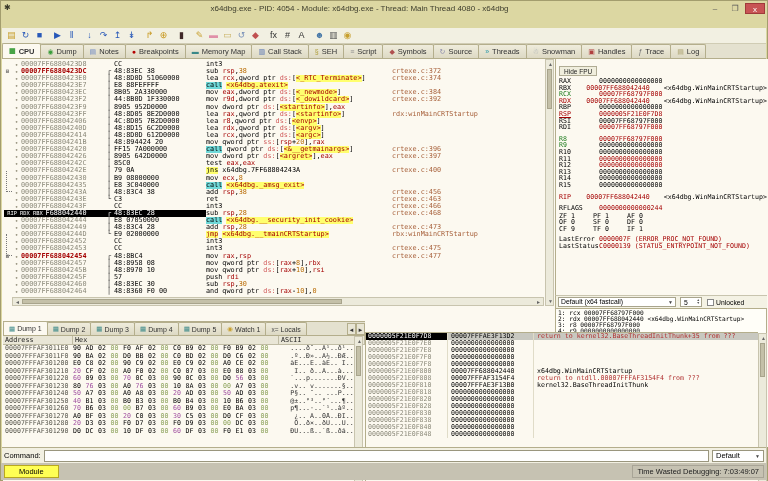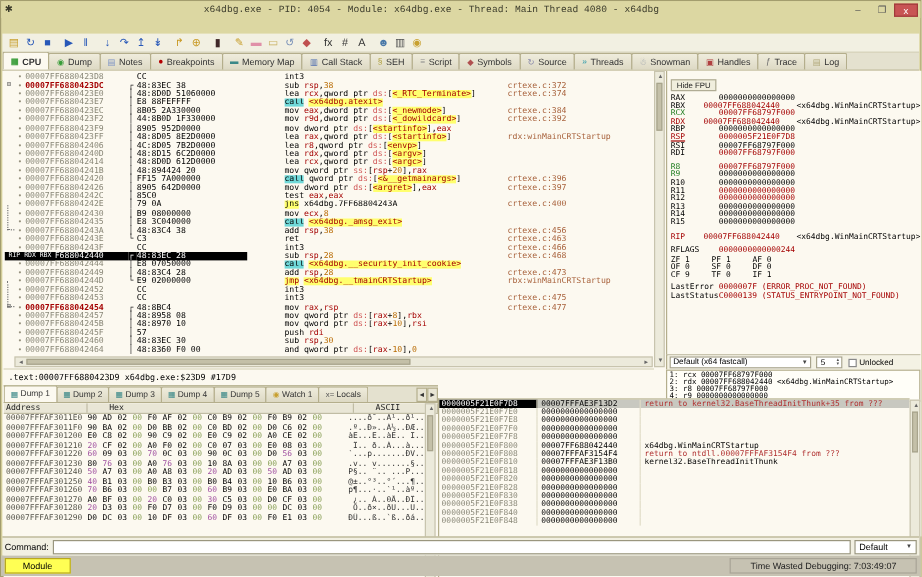--- a/index.html
+++ b/index.html
@@ -3,21 +3,21 @@
 <meta charset="utf-8">
 <style>
   *{margin:0;padding:0;box-sizing:border-box;}
   html,body{width:768px;height:481px;overflow:hidden;}
   body{font-family:"Liberation Sans",sans-serif;background:#dcd7a2;}
   #win{position:relative;width:768px;height:481px;background:#dcd7a2;border:1px solid #a39d6e;}
 
   
   #titlebar{position:absolute;left:0;top:0;width:766px;height:14px;display:flex;align-items:center;background:#dcd7a2;}
   #app-icon{width:10px;height:10px;margin-left:3px;font-size:8px;line-height:10px;color:#3a3a2a;}
-  #title-text{flex:1;text-align:center;font-size:8px;color:#3c3c2c;font-family:Liberation Mono, monospace;}
+  #title-text{flex:1;text-align:center;font-size:8px;color:#3c3c2c;}
   .wc{width:20px;height:11px;font-size:8px;line-height:11px;text-align:center;color:#555;}
   #close-btn{background:#c85454;color:#fff;border:1px solid #a03a3a;margin-right:2px;}
 
   
   #menubar{position:absolute;left:1px;top:14px;width:764px;height:13px;background:#f4f2e6;border-bottom:1px solid #d8d4bc;display:flex;align-items:center;font-size:8px;color:#222;}
   .menu-item{padding:0 6px;height:13px;line-height:13px;}
   #menu-date{color:#9a9a8a;padding-left:4px;}
 
   
   #toolbar{position:absolute;left:1px;top:27px;width:764px;height:16px;background:#f2f0e2;border-bottom:1px solid #d0ccb4;display:flex;align-items:center;padding-left:3px;}
@@ -34,21 +34,21 @@
   #main{position:absolute;left:1px;top:58px;width:766px;height:388px;background:#fcf9f0;}
   #disasm{position:absolute;left:1px;top:0;width:542px;height:247px;background:#fcf9f0;overflow:hidden;}
   .drow{display:flex;height:7.1px;line-height:7.3px;font-size:6.8px;white-space:pre;font-family:"DejaVu Sans Mono",monospace;}
   .d-col{width:9px;color:#444;font-size:5.5px;text-align:center;}
   .d-bul{width:9px;color:#96917d;font-size:6px;text-align:center;}
   .d-addr{width:86px;color:#8a8878;}
   .s-f .d-addr{color:#a40000;font-weight:bold;}
   .s-rip .d-addr,.s-rip .d-bytes,.s-rip .d-mark{background:#000;color:#fff;}
   .d-mark{width:7px;color:#222;}
   .d-bytes{width:92px;color:#000;}
-  .d-instr{width:186px;overflow:hidden;color:#000;margin-left:31px;}
+  .d-instr{width:186px;overflow:hidden;color:#000;}
   .d-com{flex:1;color:#a8623c;overflow:hidden;}
   .m-call{background:#6fd8d8;color:#000;}
   .m-jcc{background:#ffff6e;color:#000;}
   .m-jmp{background:#ffff6e;color:#a40000;}
   .sym{background:#ffff6e;color:#a40000;}
   .reg{color:#a40000;}
   .seg{color:#d05858;}
   .num{color:#b86a00;}
   .jline{position:absolute;border-left:1px dotted #777;border-bottom:1px dotted #777;width:6px;}
   #rip-label{position:absolute;left:1px;width:42px;height:7px;background:#000;color:#fff;font-size:5.4px;line-height:7px;text-align:center;font-family:"DejaVu Sans Mono",monospace;}
@@ -90,21 +90,21 @@
   
   #dumptabs{position:absolute;left:1px;top:262px;width:362px;height:15px;background:#e4e1cf;border-top:1px solid #b4ae8c;border-bottom:1px solid #b4ae8c;display:flex;align-items:flex-end;}
   .dtab{display:flex;align-items:center;height:13px;padding:0 5px;font-size:7px;color:#333;border:1px solid #b4ae8c;border-bottom:none;background:linear-gradient(#efecdc,#ddd9c4);margin-right:-1px;border-radius:2px 2px 0 0;}
   .dtab.active{background:#fcf9f0;height:14px;}
   .dtab .ticon{font-size:6.5px;margin-right:2px;}
   #dumptab-nav{margin-left:auto;display:flex;}
   #dumptab-nav div{width:9px;height:12px;font-size:6px;line-height:12px;text-align:center;color:#333;border:1px solid #b4ae8c;background:#e8e5d4;}
 
   
   #dump{position:absolute;left:1px;top:277px;width:362px;height:160px;background:#fcf9f0;overflow:hidden;}
-  #dump-header{display:flex;height:9px;background:#e9e6d6;border-bottom:1px solid #c0bca4;font-size:6.8px;line-height:9px;color:#222;font-family:"DejaVu Sans Mono",monospace;gap:16px;}
+  #dump-header{display:flex;height:9px;background:#e9e6d6;border-bottom:1px solid #c0bca4;font-size:6.8px;line-height:9px;color:#222;font-family:"DejaVu Sans Mono",monospace;}
   #dump-header div{border-right:1px solid #c0bca4;padding-left:2px;}
   .dh-addr{width:70px;} .dh-hex{width:206px;} .dh-ascii{flex:1;}
   .durow{display:flex;height:7.5px;line-height:7.6px;font-size:6.6px;font-family:"DejaVu Sans Mono",monospace;white-space:pre;}
   .du-addr{width:70px;color:#55544a;padding-left:2px;}
   .du-hex{width:206px;display:flex;}
   .du-hex span{width:12.5px;}
   .hz{color:#8aa058;} .hp{color:#a050a0;} .hk{color:#000;}
   .du-ascii{flex:1;color:#333;overflow:hidden;text-align:center;}
 
   
@@ -118,21 +118,21 @@
   .srow.sel .s-addr{background:#000;color:#fff;}
 
   
   #cmdbar{position:absolute;left:1px;top:446px;width:764px;height:16px;background:#f2f0e2;border-top:1px solid #b4ae8c;display:flex;align-items:center;font-size:7.5px;padding:0 2px;}
   #cmd-input{flex:1;height:12px;border:1px solid #9a967e;background:#fff;margin:0 3px;}
   #cmd-mode{width:52px;height:12px;border:1px solid #9a967e;background:#fff;display:flex;align-items:center;padding:0 3px;}
   #cmd-mode .arr{margin-left:auto;font-size:5px;color:#444;}
   #statusbar{position:absolute;left:0;top:462px;width:766px;height:17px;background:#c6c2b2;display:flex;align-items:center;font-size:7.5px;}
   #status-state{background:#ffff54;border:1px solid #b8a820;color:#000;padding:0 14px;height:13px;line-height:12px;margin-left:3px;}
   #status-msg{flex:0 0 560px;height:13px;line-height:12px;border:1px solid #a8a496;background:#ccc8b8;margin-left:4px;padding-left:3px;color:#222;}
-  #status-right{margin-left:auto;height:13px;line-height:12px;border:1px solid #a8a496;padding:0 16px;margin-right:3px;color:#222;}
+  #status-right{margin-left:auto;height:13px;line-height:12px;border:1px solid #a8a496;padding:0 4px;margin-right:3px;color:#222;}
 </style>
 </head>
 <body>
 
 <div id="win">
   <div id="titlebar">
     <div id="app-icon">✱</div>
     <div id="title-text">x64dbg.exe - PID: 4054 - Module: x64dbg.exe - Thread: Main Thread 4080 - x64dbg</div>
     <div class="wc">–</div>
     <div class="wc">❐</div>
@@ -347,21 +347,20 @@
         <span>Unlocked</span>
       </div>
     </div>
     <div id="args">
         <div class="arow">1: rcx 00007FF68797F000</div>
         <div class="arow">2: rdx 00007FF688042440 &lt;x64dbg.WinMainCRTStartup&gt;</div>
         <div class="arow">3: r8 00007FF68797F000</div>
         <div class="arow">4: r9 0000000000000000</div>
       </div>
 
-    <div id="infoline">.text:00007FF6880423D9 x64dbg.exe:$23D9 #17D9</div>
 
     <div id="dumptabs">
         <div class="dtab active">
           <span class="ticon" style="color: rgb(58, 136, 136);">▦</span>
           <span>Dump 1</span>
         </div>
         <div class="dtab">
           <span class="ticon" style="color: rgb(58, 136, 136);">▦</span>
           <span>Dump 2</span>
         </div>

